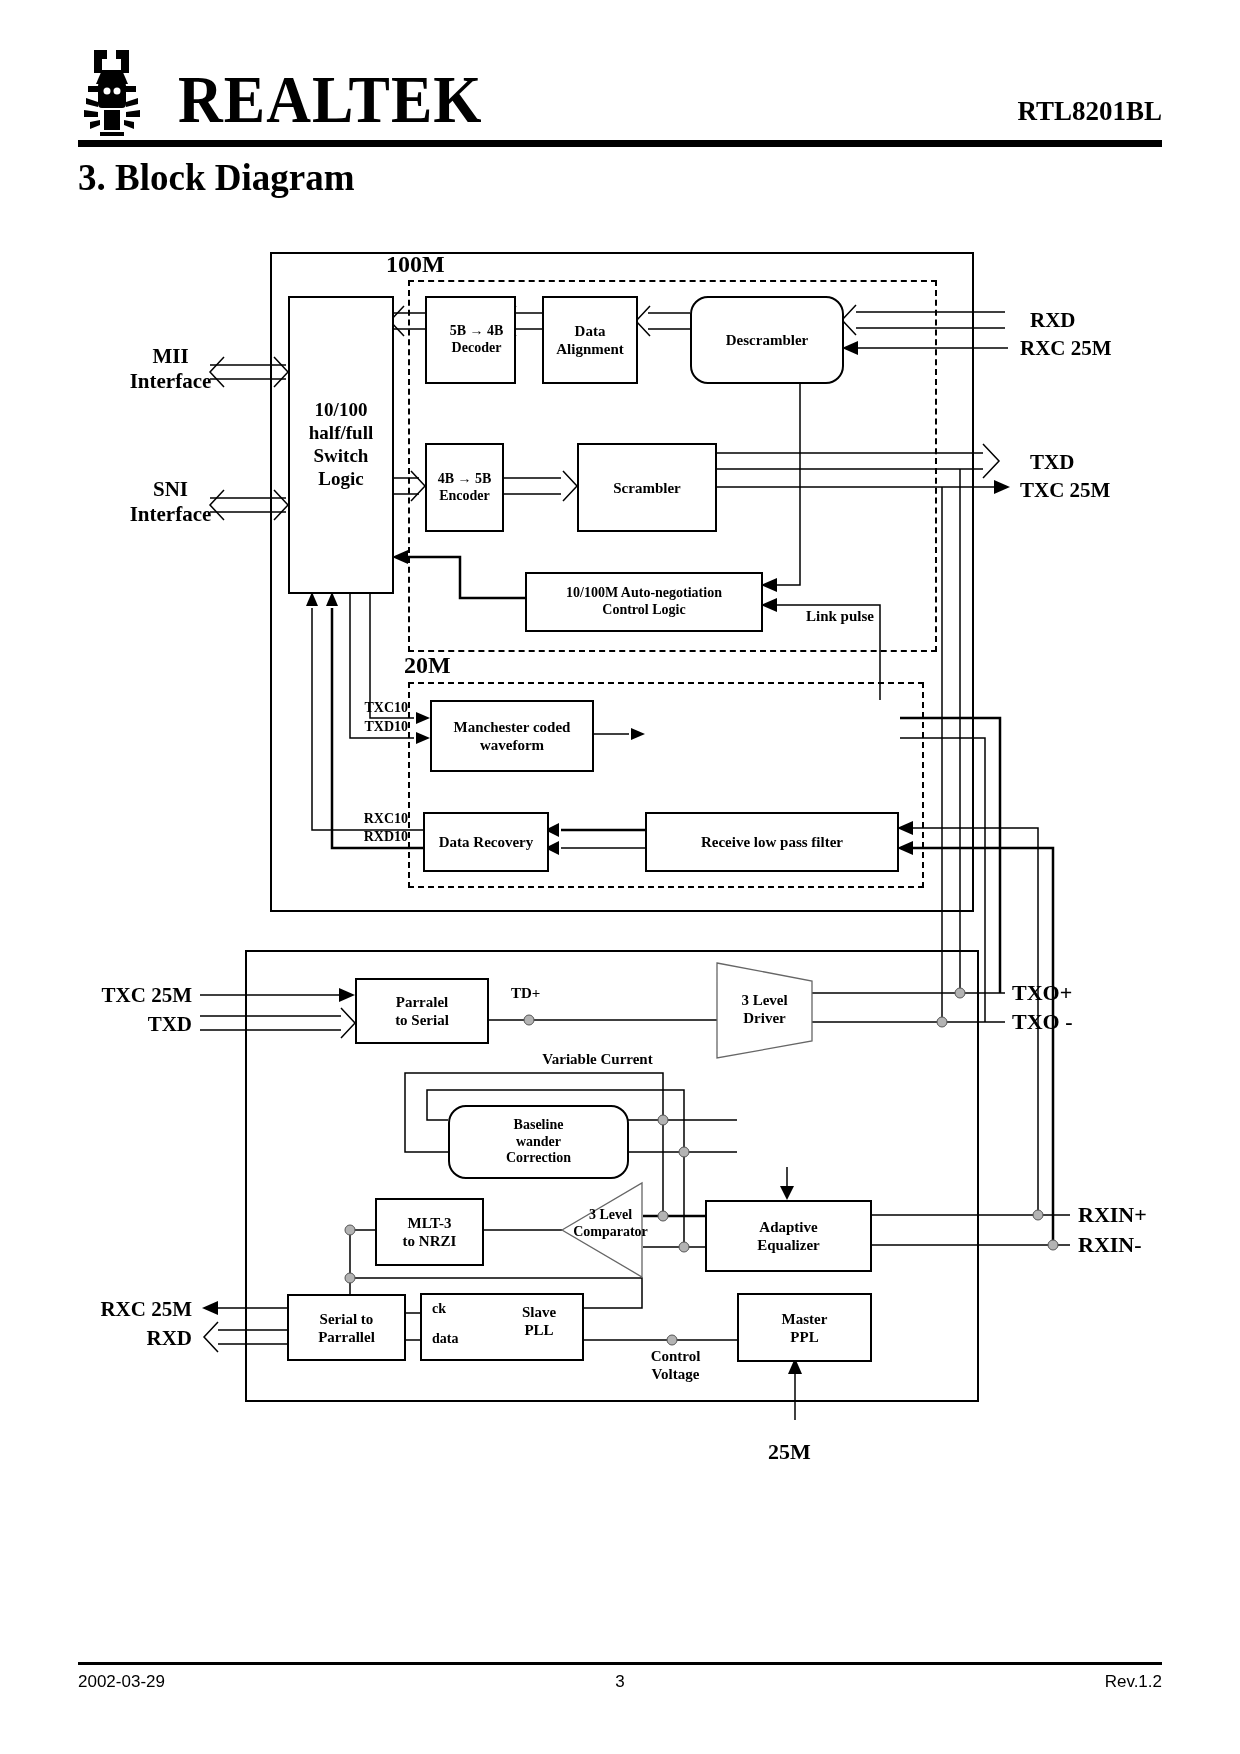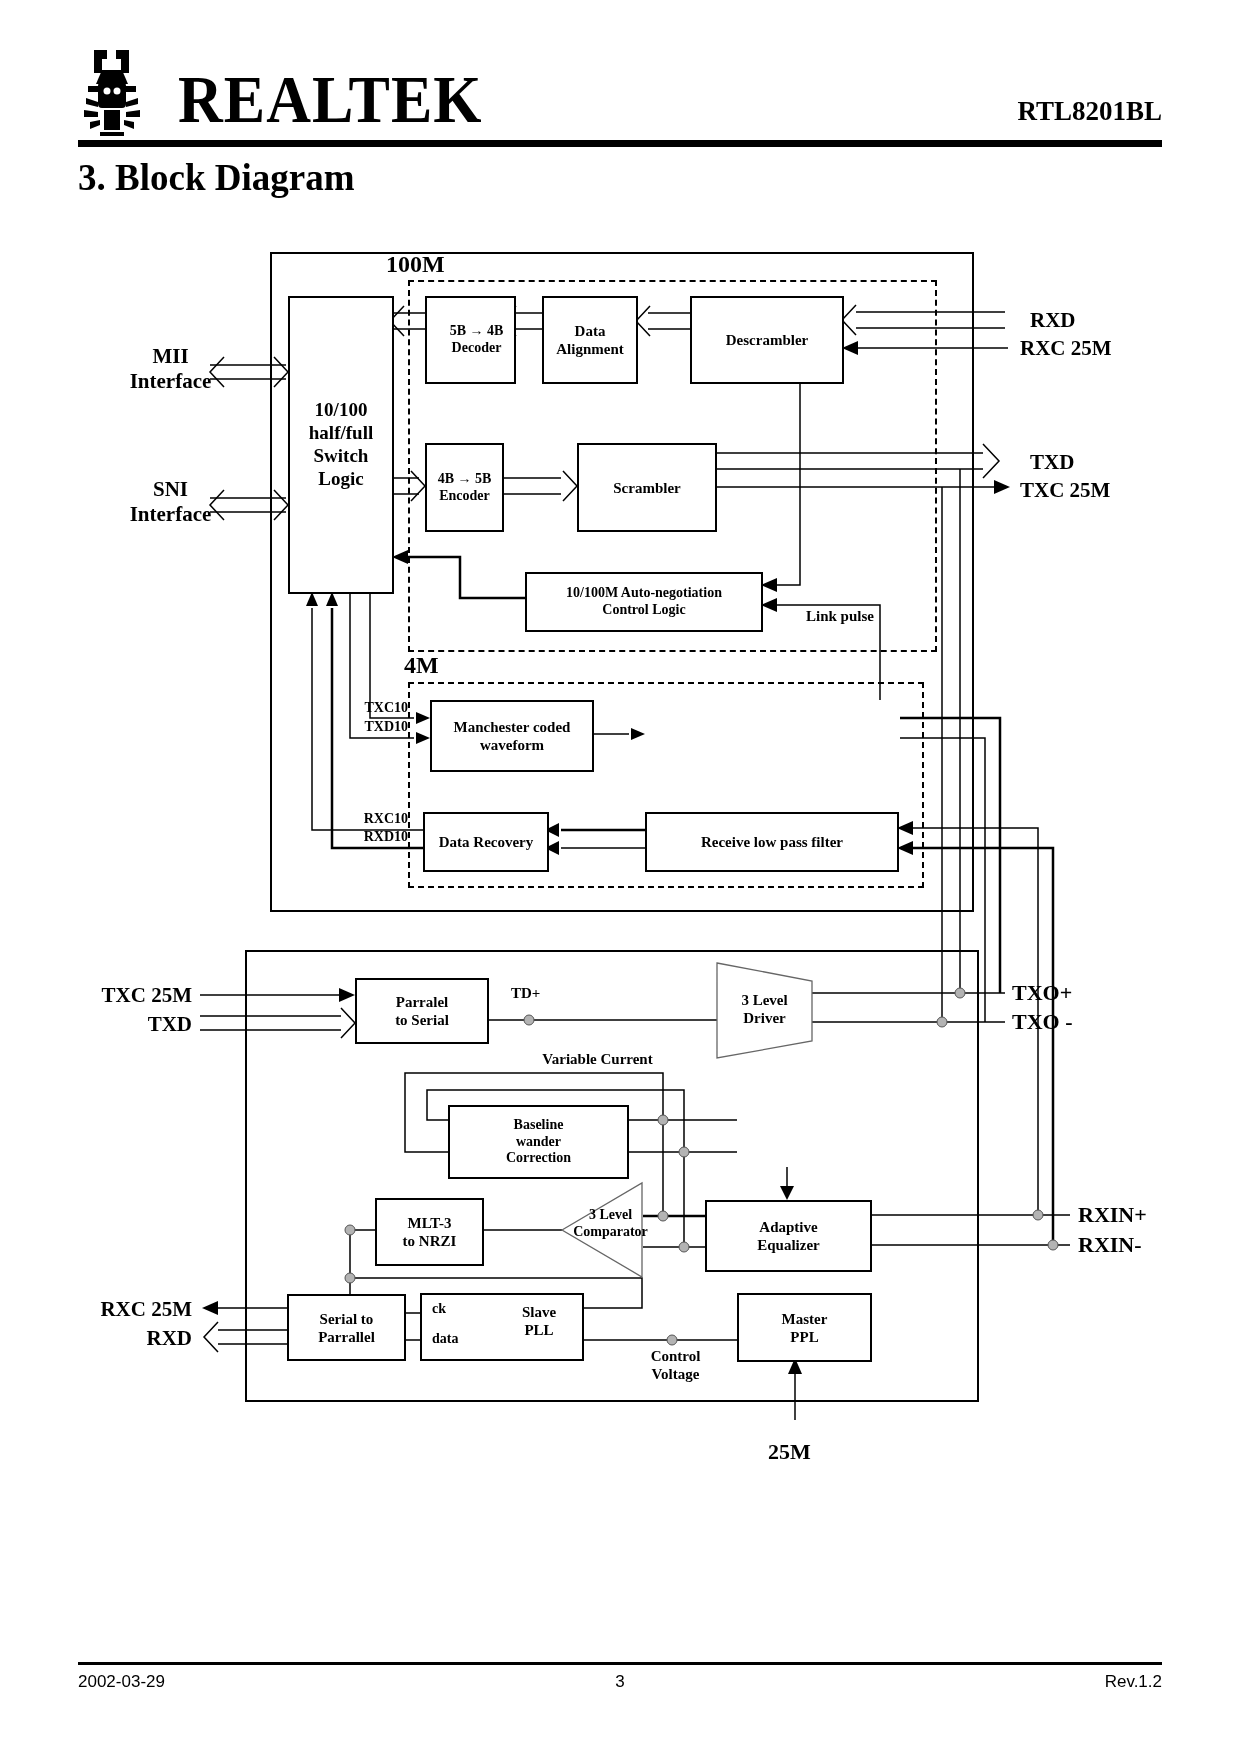--- a/index.html
+++ b/index.html
@@ -181,29 +181,29 @@
   <div class="dashedb" style="left:408px;top:280px;width:525px;height:368px;"></div>
 
   <div class="b" style="left:288px;top:296px;width:102px;height:294px;font-size:19px;">10/100
 half/full
 Switch
 Logic</div>
   <div class="b" style="left:425px;top:296px;width:75px;height:84px;font-size:14px;padding-left:12px;">5B → 4B
 Decoder</div>
   <div class="b" style="left:542px;top:296px;width:92px;height:84px;font-size:15px;">Data
 Alignment</div>
-  <div class="b" style="left:690px;top:296px;width:150px;height:84px;font-size:15px;">Descrambler</div>
+  <div class="b" style="left:690px;top:296px;width:150px;height:84px;font-size:15px;border-radius:18px;">Descrambler</div>
   <div class="b" style="left:425px;top:443px;width:75px;height:85px;font-size:14px;">4B → 5B
 Encoder</div>
   <div class="b" style="left:577px;top:443px;width:136px;height:85px;font-size:15px;">Scrambler</div>
   <div class="b" style="left:525px;top:572px;width:234px;height:56px;font-size:14px;">10/100M Auto-negotiation
 Control Logic</div>
   <div class="lbl" style="left:806px;top:608px;font-size:15px;">Link pulse</div>
 
-  <div class="lbl" style="left:404px;top:651px;font-size:24px;">4M</div>
+  <div class="lbl" style="left:404px;top:651px;font-size:24px;">20M</div>
   <div class="dashedb" style="left:408px;top:682px;width:512px;height:202px;"></div>
   <div class="b" style="left:430px;top:700px;width:160px;height:68px;font-size:15px;">Manchester coded
 waveform</div>
   <div class="b" style="left:423px;top:812px;width:122px;height:56px;font-size:15px;">Data Recovery</div>
   <div class="b" style="left:645px;top:812px;width:250px;height:56px;font-size:15px;">Receive low pass filter</div>
 
   <div class="lbl r" style="left:348px;top:700px;width:60px;font-size:14px;">TXC10</div>
   <div class="lbl r" style="left:348px;top:719px;width:60px;font-size:14px;">TXD10</div>
   <div class="lbl r" style="left:348px;top:811px;width:60px;font-size:14px;">RXC10</div>
   <div class="lbl r" style="left:348px;top:829px;width:60px;font-size:14px;font-family:Liberation Serif, serif;">RXD10</div>
@@ -224,21 +224,21 @@
   <div class="lbl r" style="left:75px;top:1012px;width:117px;font-size:21px;">TXD</div>
   <div class="b" style="left:355px;top:978px;width:130px;height:62px;font-size:15px;">Parralel
 to Serial</div>
   <div class="lbl" style="left:511px;top:985px;font-size:15px;">TD+</div>
   <div class="lbl c" style="left:717px;top:992px;width:95px;font-size:15px;">3 Level
 Driver</div>
   <div class="lbl" style="left:1012px;top:980px;font-size:22px;">TXO+</div>
   <div class="lbl" style="left:1012px;top:1009px;font-size:22px;">TXO -</div>
 
   <div class="lbl c" style="left:530px;top:1051px;width:135px;font-size:15px;">Variable Current</div>
-  <div class="b" style="left:448px;top:1105px;width:177px;height:70px;font-size:14px;">Baseline
+  <div class="b" style="left:448px;top:1105px;width:177px;height:70px;font-size:14px;border-radius:18px;">Baseline
 wander
 Correction</div>
 
   <div class="b" style="left:375px;top:1198px;width:105px;height:64px;font-size:15px;">MLT-3
 to NRZI</div>
   <div class="lbl c" style="left:553px;top:1207px;width:115px;font-size:14px;">3 Level
 Comparator</div>
   <div class="b" style="left:705px;top:1200px;width:163px;height:68px;font-size:15px;">Adaptive
 Equalizer</div>
   <div class="lbl" style="left:1078px;top:1202px;font-size:22px;">RXIN+</div>

